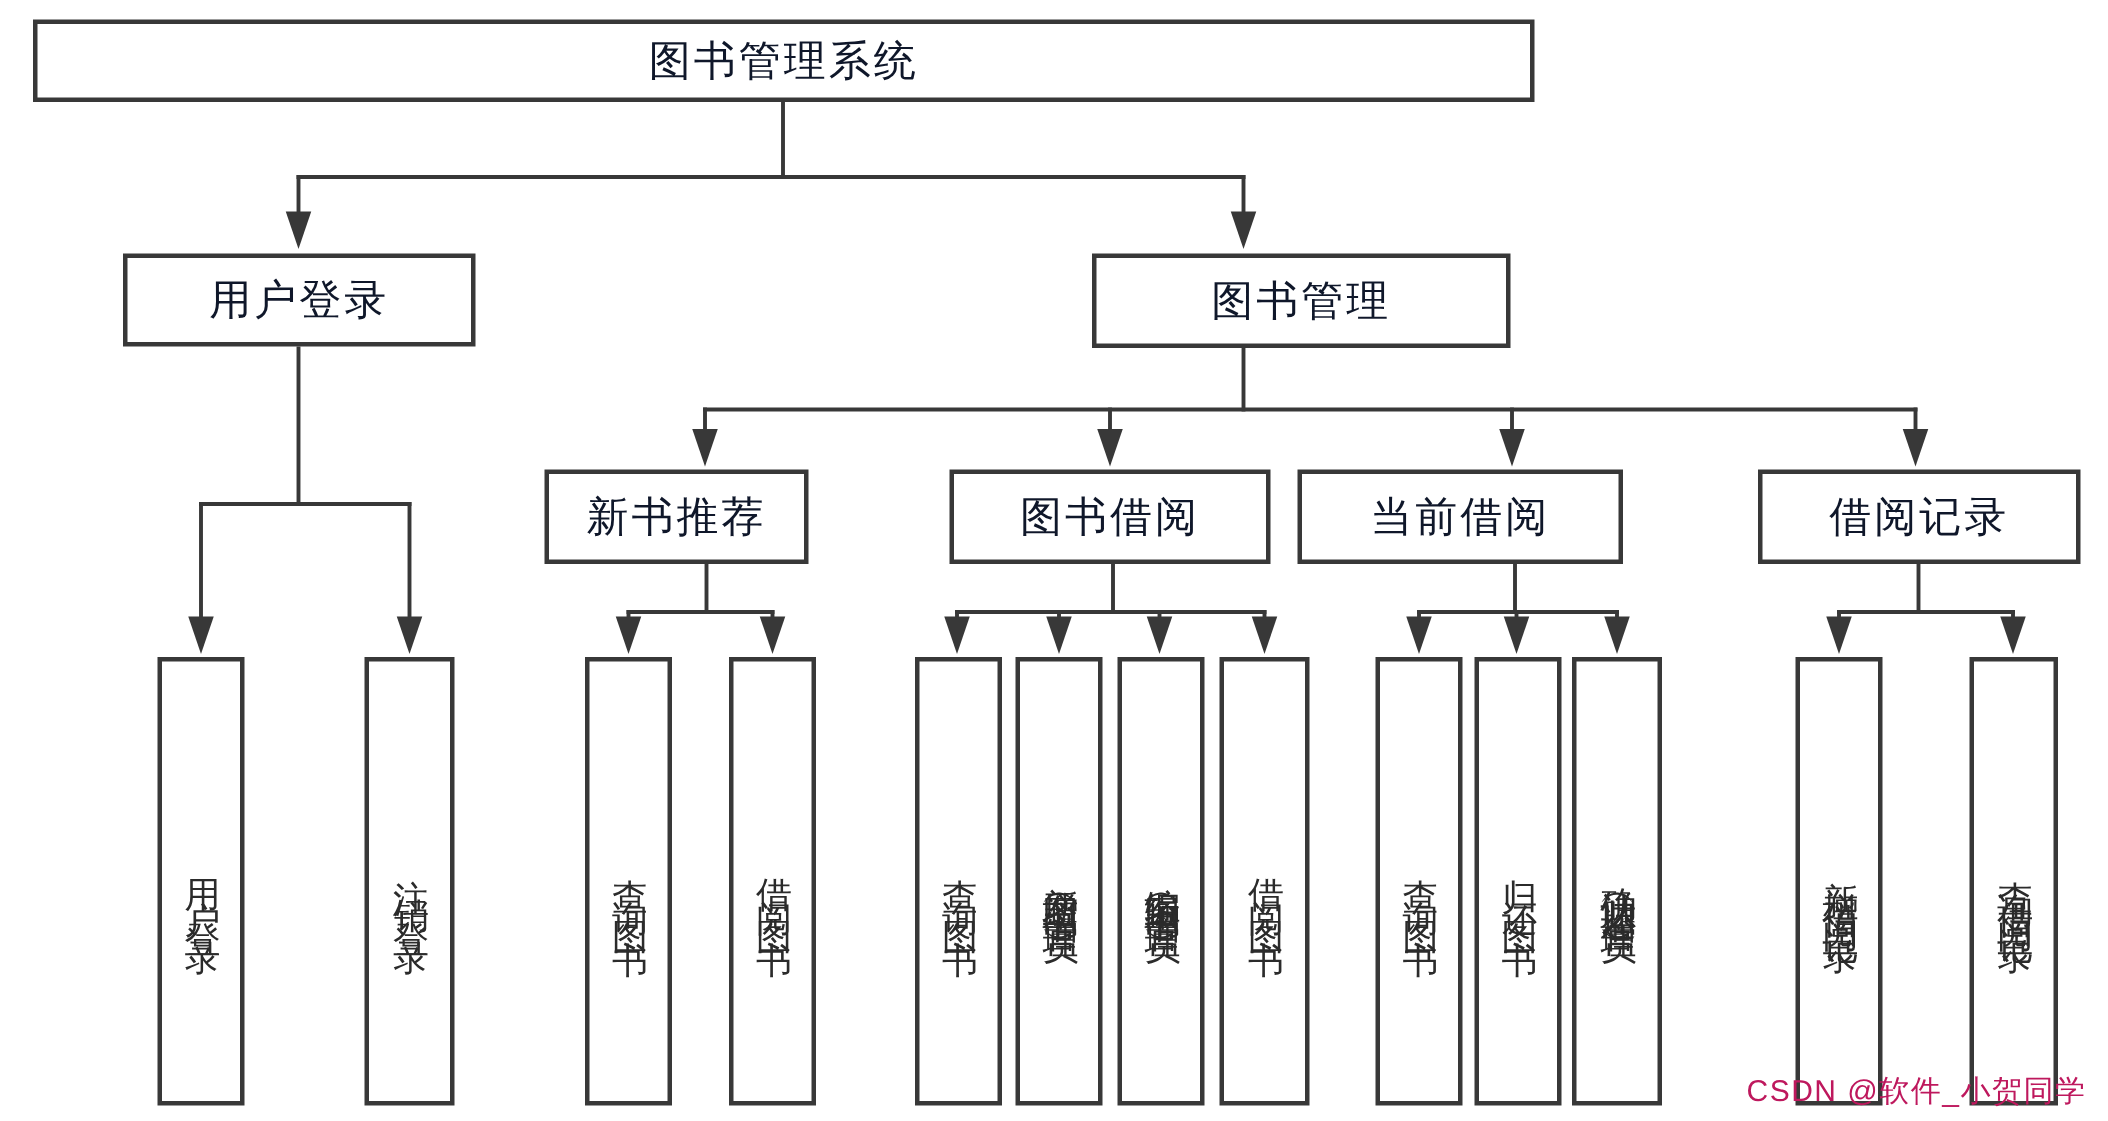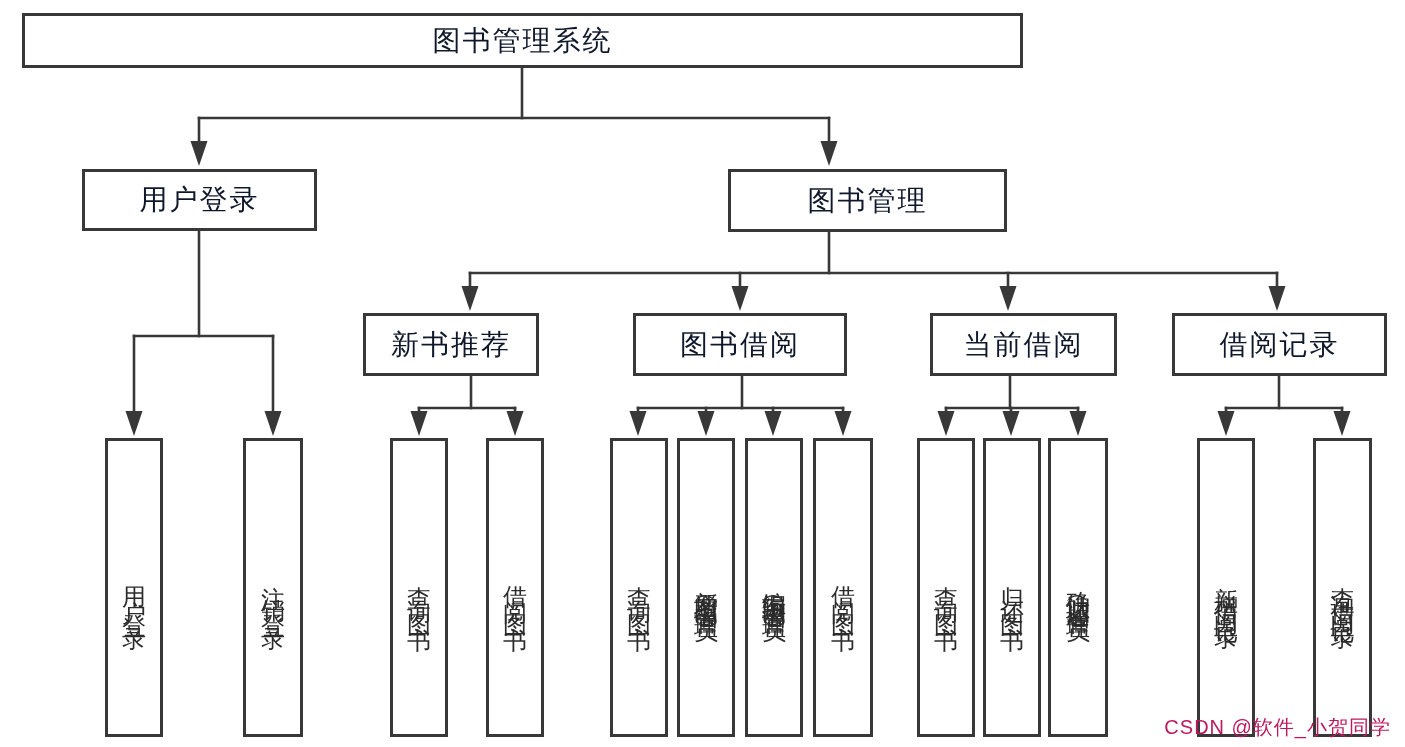--- a/index.html
+++ b/index.html
@@ -129,21 +129,21 @@
   <div class="box" style="left:728px;top:169px;width:279px;height:63px">
     <span class="hlabel">图书管理</span>
   </div>
 
   <div class="box" style="left:363px;top:313px;width:176px;height:63px">
     <span class="hlabel">新书推荐</span>
   </div>
   <div class="box" style="left:633px;top:313px;width:214px;height:63px">
     <span class="hlabel">图书借阅</span>
   </div>
-  <div class="box" style="left:930px;top:313px;width:187px;height:63px">
+  <div class="box" style="left:865px;top:313px;width:217px;height:63px">
     <span class="hlabel">当前借阅</span>
   </div>
   <div class="box" style="left:1172px;top:313px;width:215px;height:63px">
     <span class="hlabel">借阅记录</span>
   </div>
 
   <div class="box v" style="left:105px">
     <span class="vlabel" style="letter-spacing: 14px; padding-top: 14px;">用户登录</span>
   </div>
   <div class="box v" style="left:243px;width:60px">

